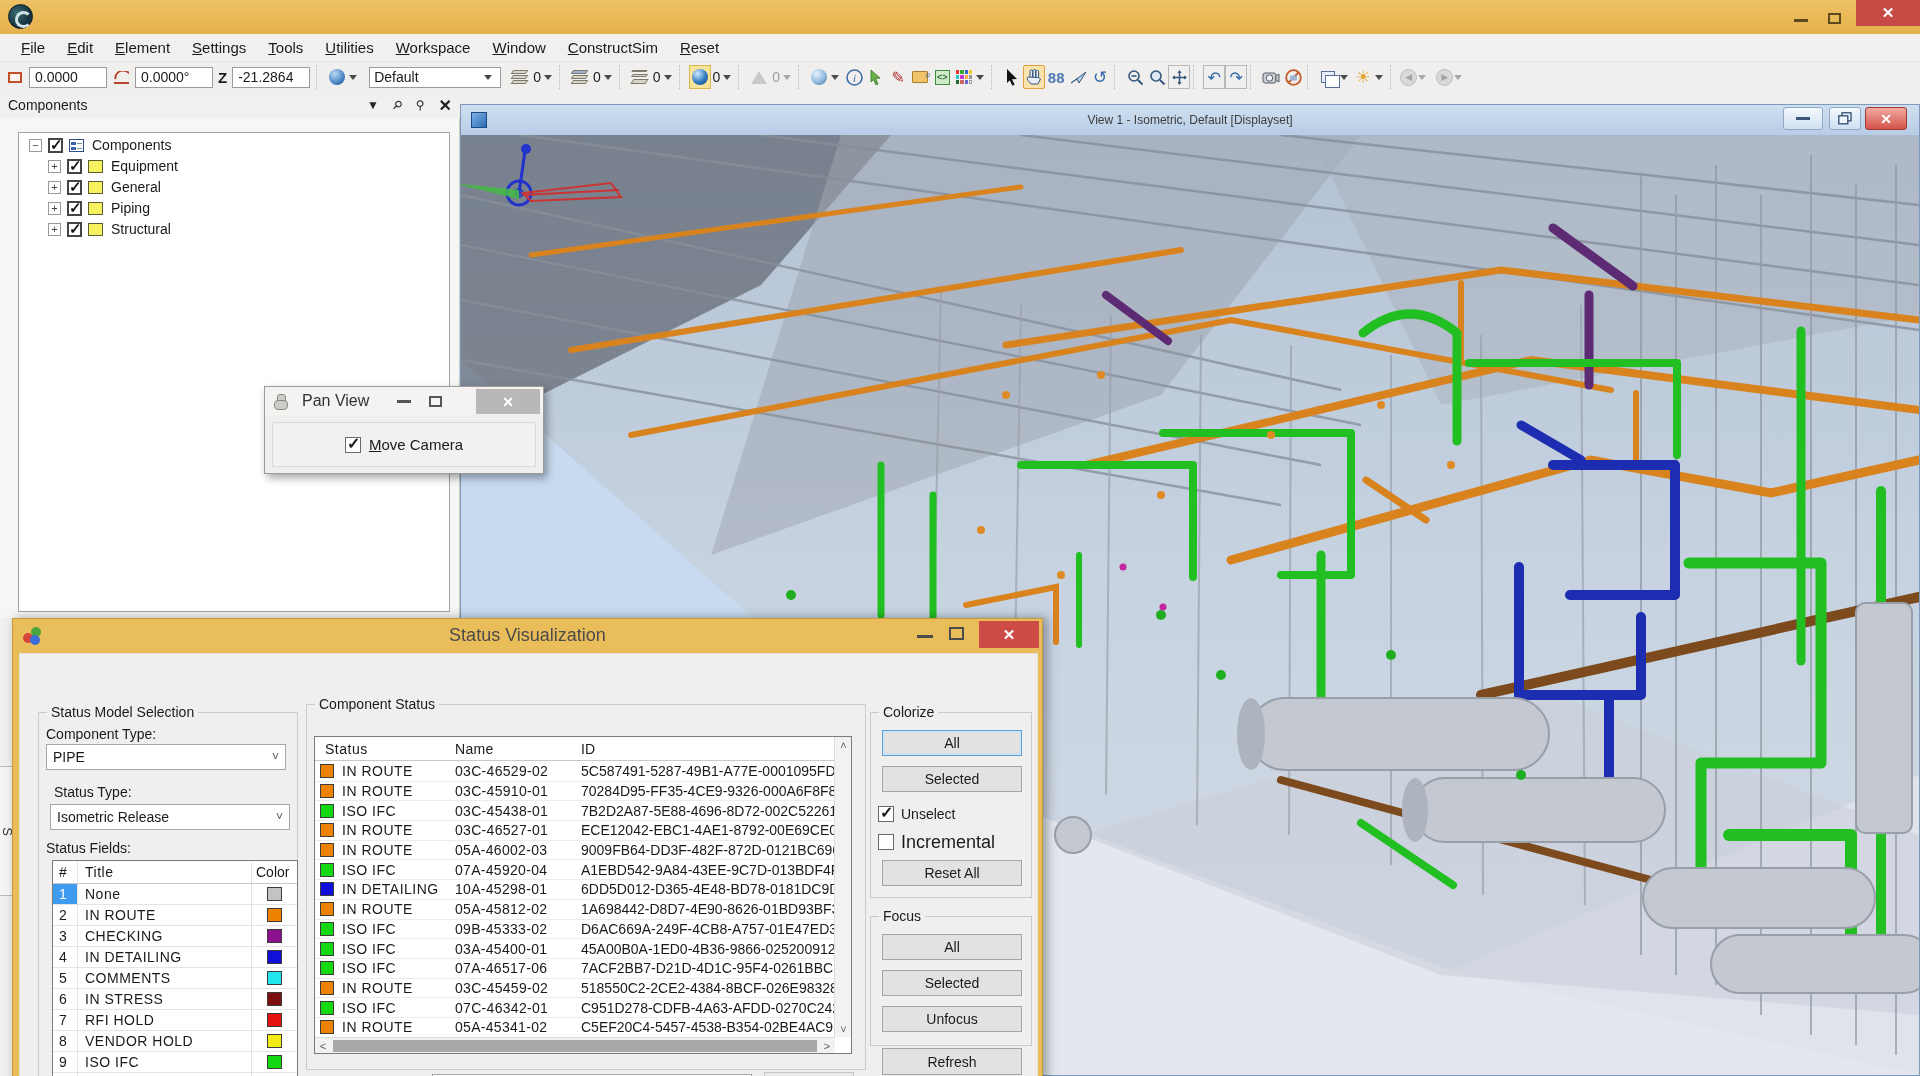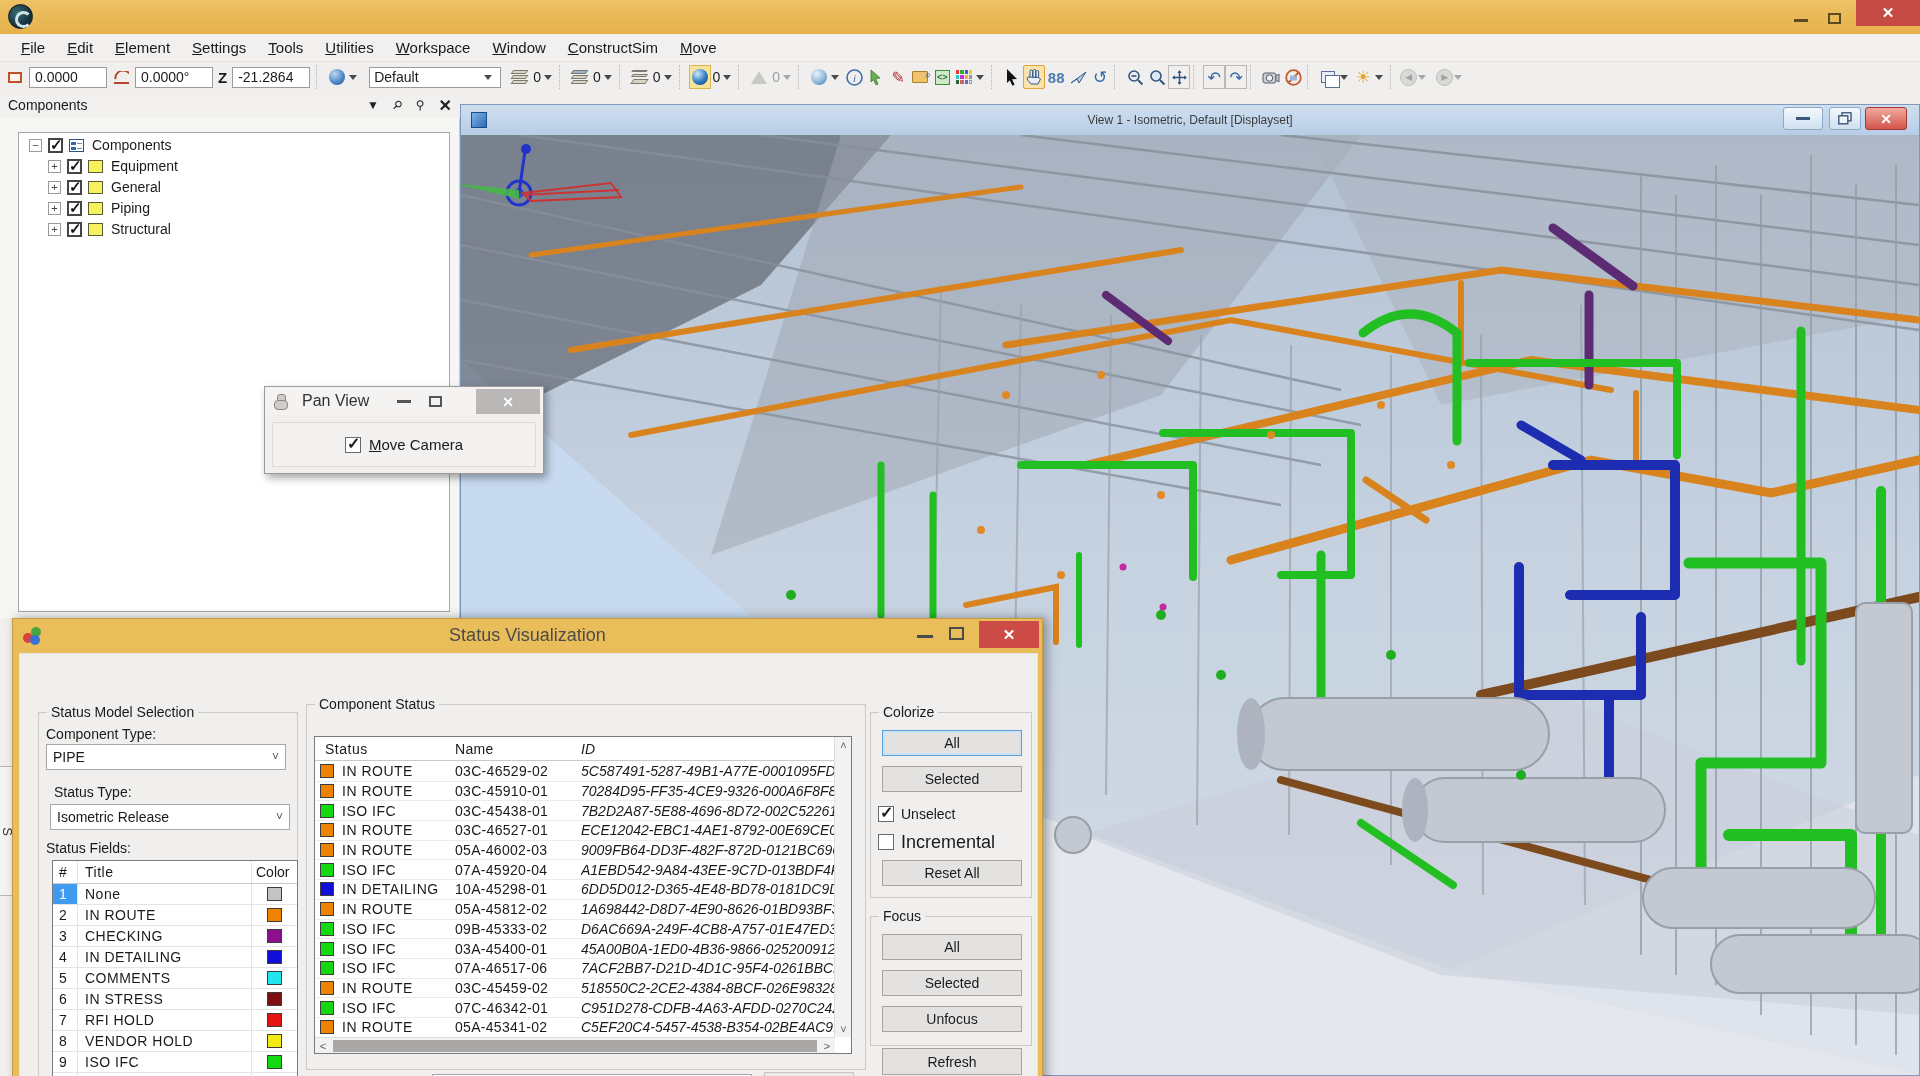--- a/index.html
+++ b/index.html
@@ -121,21 +121,21 @@
   .ft-c1.sel { background:#3e9bf0; color:#fff; }
   .fswatch { width:15px; height:14px; border:1px solid #3c3c3c; }
 
   
   #cs-table { position:absolute; left:294px; top:82px; width:538px; height:318px; background:#fff; border:1px solid #7c7b79; font-size:14px; }
   .cs-head { display:flex; height:24px; align-items:center; border-bottom:1px solid #c9c9c9; }
   .cs-rows { position:absolute; left:0; top:25px; width:520px; height:276px; overflow:hidden; }
   .cs-row { display:flex; height:19.7px; align-items:center; border-bottom:1px solid #ececec; }
   .cs-st { width:140px; flex:none; padding-left:5px; display:flex; align-items:center; gap:8px; letter-spacing:.5px; }
   .cs-nm { width:126px; flex:none; letter-spacing:.3px; }
-  .cs-id { flex:1; white-space:nowrap; overflow:hidden;font-style:italic; }
+  .cs-id { flex:1; white-space:nowrap; overflow:hidden; }
   .cs-head .cs-st { padding-left:10px; }
   .swatch { width:14px; height:14px; border:1px solid #3c3c3c; flex:none; }
   #cs-vscroll { position:absolute; right:0; top:0; width:17px; height:300px; background:#f2f2f2; border-left:1px solid #dcdcdc; }
   #cs-hscroll { position:absolute; left:0; bottom:0; width:520px; height:16px; background:#f2f2f2; border-top:1px solid #dcdcdc; display:flex; align-items:center; }
   .scroll-arrow { color:#5f5f5f; font-size:11px; width:16px; text-align:center; flex:none; }
   #cs-hthumb { flex:1; height:12px; margin:0 2px; background:#a9a8a6; }
   #cs-vscroll .scroll-arrow { position:absolute; left:0; width:17px; }
 
   
   .btn { position:absolute; background:#e3e2e0; border:1px solid #a5a4a2; font-size:14px; display:flex; align-items:center; justify-content:center; }
@@ -170,21 +170,21 @@
 
   <span class="menu-item">File</span>
       <span class="menu-item">Edit</span>
       <span class="menu-item">Element</span>
       <span class="menu-item">Settings</span>
       <span class="menu-item">Tools</span>
       <span class="menu-item">Utilities</span>
       <span class="menu-item">Workspace</span>
       <span class="menu-item">Window</span>
       <span class="menu-item">ConstructSim</span>
-      <span class="menu-item">Move</span>
+      <span class="menu-item">Reset</span>
     </div>
 
   <div id="toolbar" class="abs">
     <span class="tb-ico">
         <span class="rect-ico"></span>
       </span>
     <span class="tb-field">0.0000</span>
     <span class="tb-ico">
         <span class="angle-ico"></span>
       </span>

